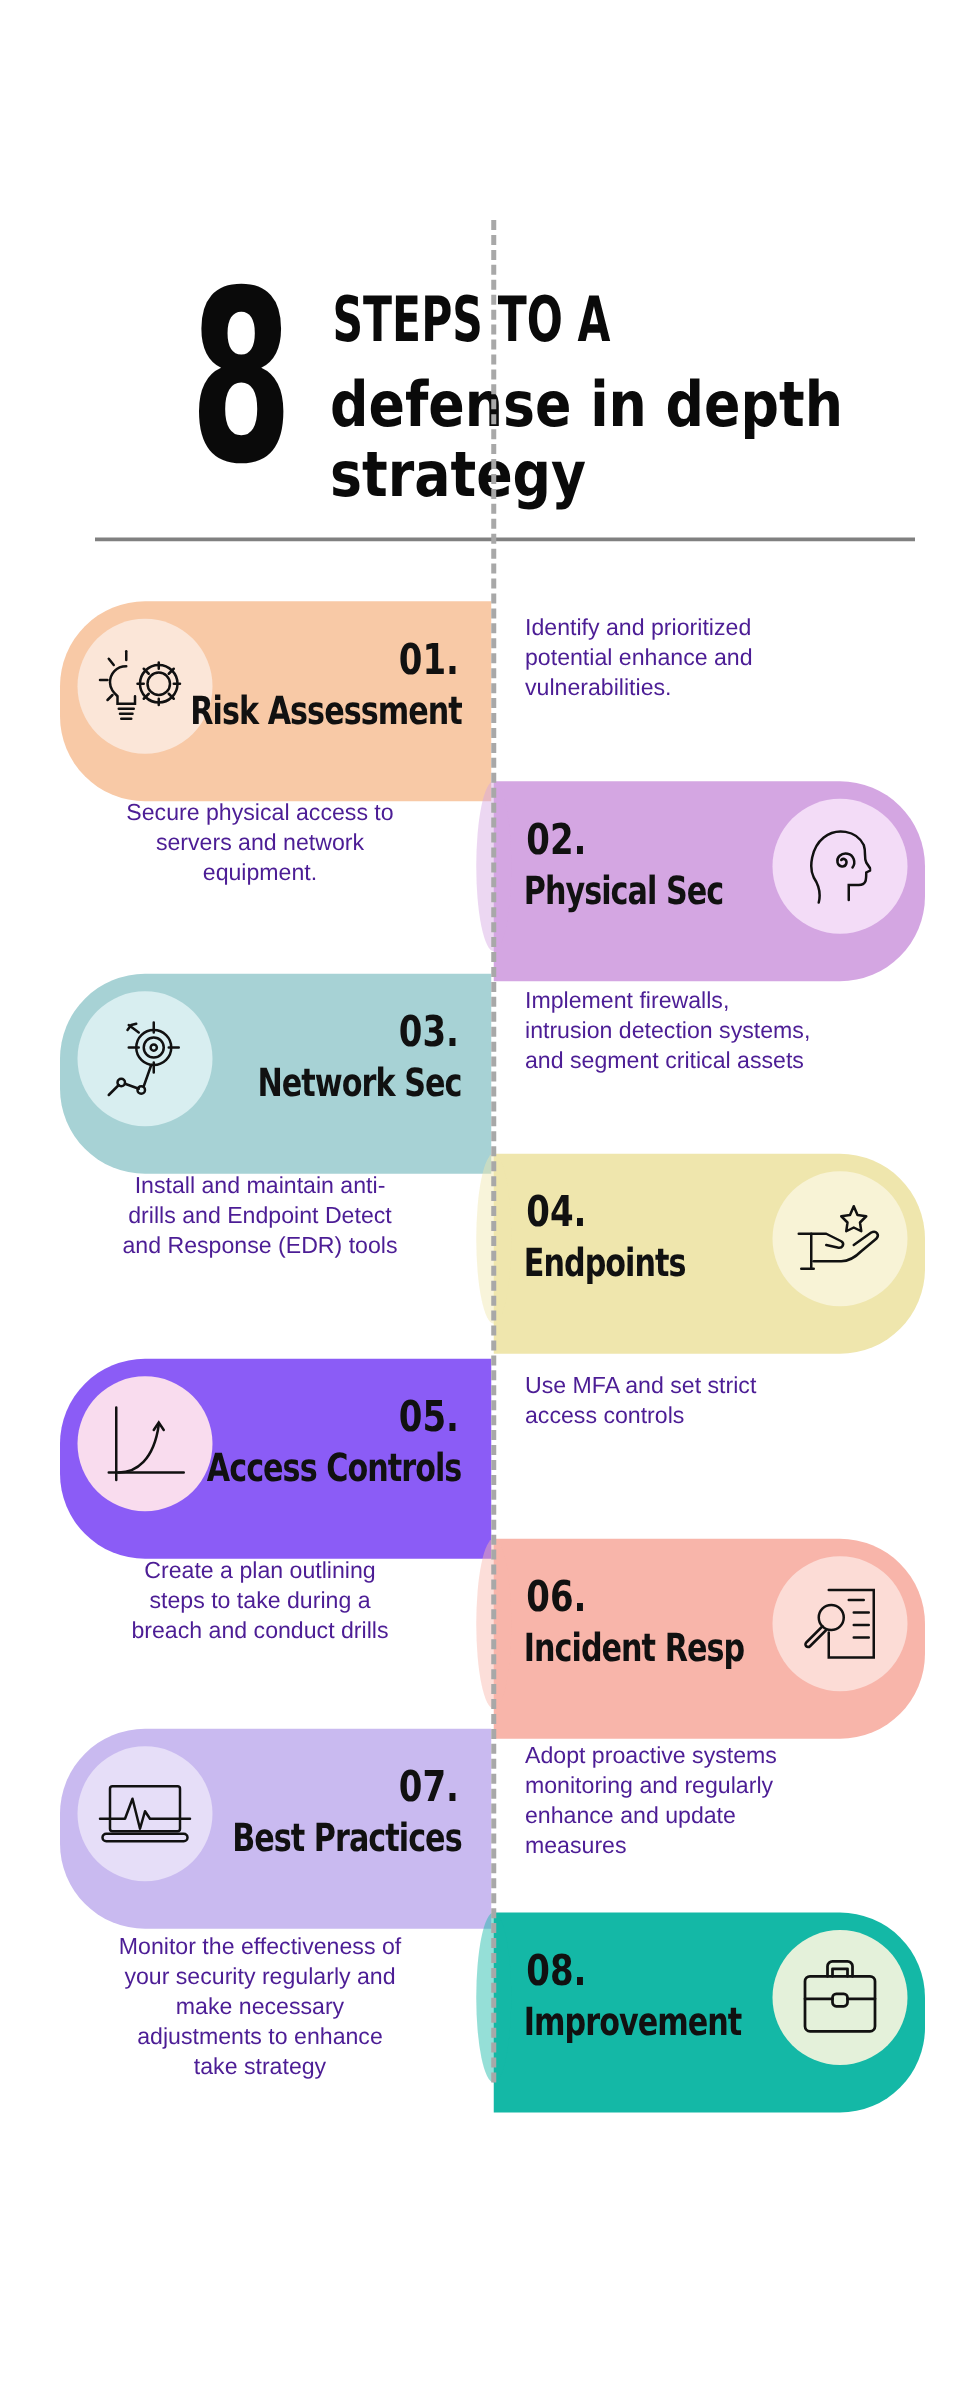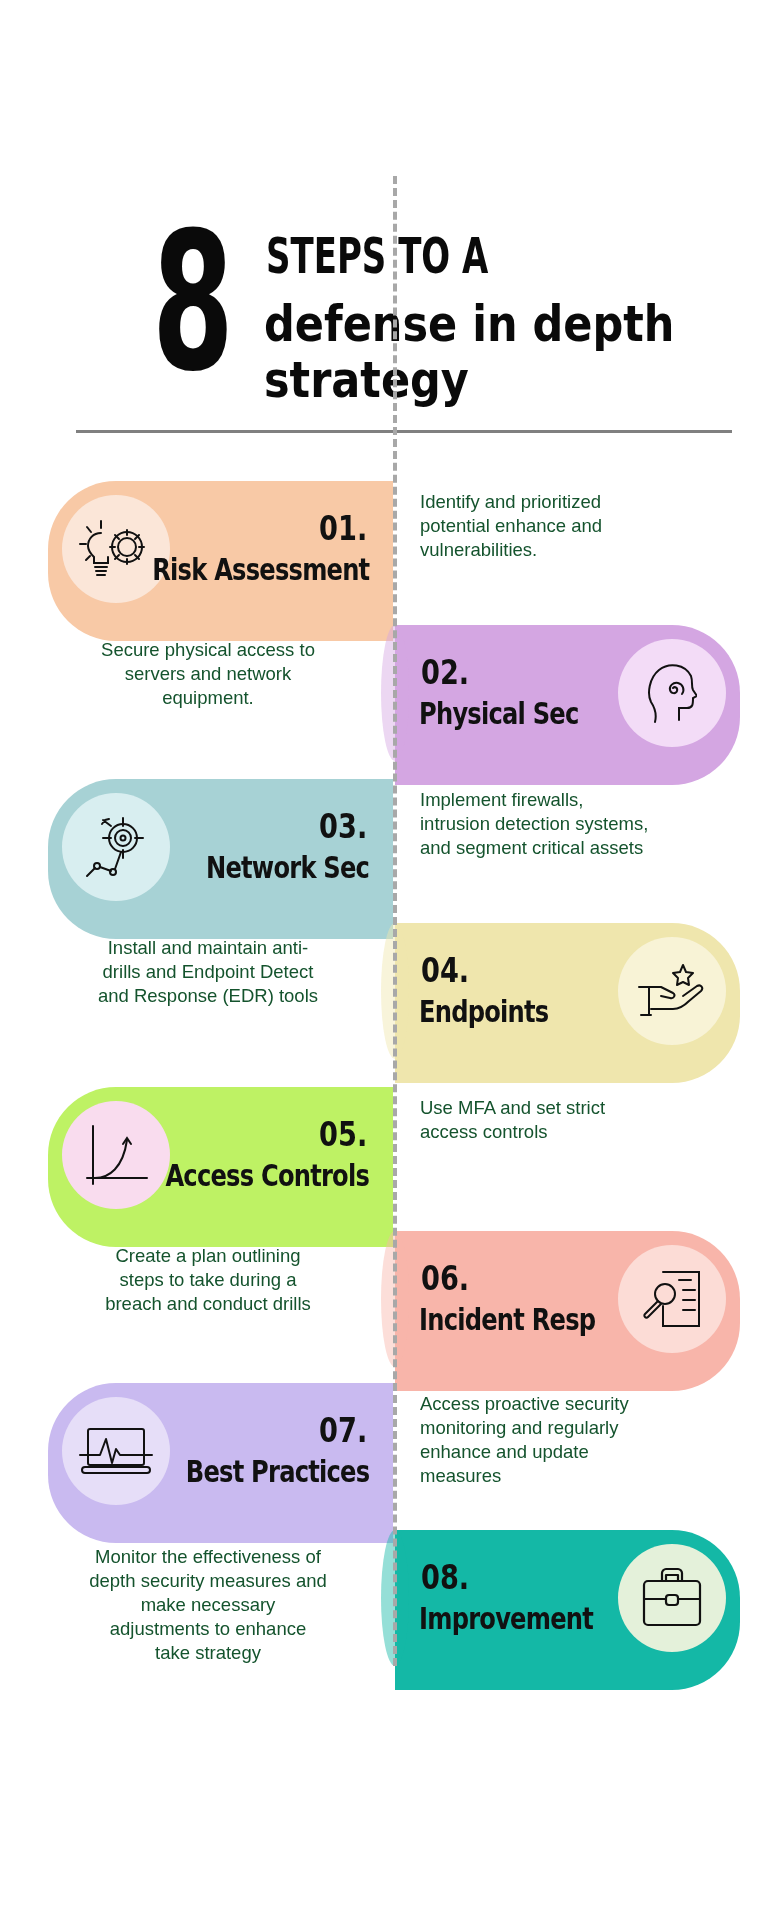--- a/index.html
+++ b/index.html
@@ -54,21 +54,21 @@
   }
   .pill .num { font-size: 34px; line-height: 38px; }
   .pill .name { font-size: 31px; line-height: 36px; letter-spacing: -1px; }
   .pill.left .num { right: 26px; top: 28px; transform: scaleX(0.8); transform-origin: right top; }
   .pill.left .name { right: 24px; top: 70px; transform: scaleX(0.78); transform-origin: right top; }
   .pill.right .num { left: 26px; top: 28px; transform: scaleX(0.8); transform-origin: left top; }
   .pill.right .name { left: 24px; top: 70px; transform: scaleX(0.78); transform-origin: left top; }
 
   .desc {
     position: absolute; font-family: "Liberation Sans", sans-serif; font-size: 18.5px; line-height: 24px;
-    color: #14532d; z-index: 2;
+    color: #4c1d95; z-index: 2;
   }
   .desc.right { left: 420px; width: 300px; text-align: left; }
   .desc.left { right: 410px; width: 300px; text-align: center; }
   .desc span { display: block; }
   svg { display: block; }
 </style>
 </head>
 <body>
 
 <div class="divider-v"></div>
@@ -152,21 +152,21 @@
   </div>
   <div class="num">04.</div>
   <div class="name">Endpoints</div>
 </div>
 <div class="desc left" style="top:936px">
   <span>Install and maintain anti-</span>
   <span>drills and Endpoint Detect</span>
   <span>and Response (EDR) tools</span>
 </div>
 
-<div class="pill left" style="top:1087px;background:#bef264">
+<div class="pill left" style="top:1087px;background:#8b5cf6">
   <div class="circle" style="background:#f9dcee">
     <svg width="66" height="66" viewBox="0 0 66 66" fill="none" stroke="#111" stroke-width="2" stroke-linecap="round">
       <path d="M10 4v58M4 56h60"></path>
       <path d="M12 56c14 0 28-10 32-38"></path>
       <path d="M40 22l4-6 4 6"></path>
     </svg>
   </div>
   <div class="num">05.</div>
   <div class="name">Access Controls</div>
 </div>
@@ -198,38 +198,38 @@
     <svg width="76" height="52" viewBox="0 0 76 52" fill="none" stroke="#111" stroke-width="2" stroke-linecap="round" stroke-linejoin="round">
       <rect x="10" y="4" width="56" height="36" rx="2"></rect>
       <path d="M2 30h20l6-16 6 24 4-14 4 6h32"></path>
       <rect x="4" y="42" width="68" height="6" rx="3"></rect>
     </svg>
   </div>
   <div class="num">07.</div>
   <div class="name">Best Practices</div>
 </div>
 <div class="desc right" style="top:1392px">
-  <span>Access proactive security</span>
+  <span>Adopt proactive systems</span>
   <span>monitoring and regularly</span>
   <span>enhance and update</span>
   <span>measures</span>
 </div>
 
 <div class="pill right" style="top:1530px;background:#14b8a6">
   <div class="circle" style="background:#e4f1da">
     <svg width="64" height="62" viewBox="0 0 64 62" fill="none" stroke="#111" stroke-width="2.2" stroke-linecap="round" stroke-linejoin="round">
       <path d="M22 14V6c0-2 2-4 4-4h12c2 0 4 2 4 4v8"></path>
       <path d="M26 14V8h12v6"></path>
       <rect x="4" y="14" width="56" height="44" rx="4"></rect>
       <path d="M4 32h22M38 32h22"></path>
       <rect x="26" y="28" width="12" height="10" rx="3"></rect>
     </svg>
   </div>
   <div class="num">08.</div>
   <div class="name">Improvement</div>
 </div>
 <div class="desc left" style="top:1545px">
   <span>Monitor the effectiveness of</span>
-  <span>depth security measures and</span>
+  <span>your security regularly and</span>
   <span>make necessary</span>
   <span>adjustments to enhance</span>
   <span>take strategy</span>
 </div>
 
 </body></html>

